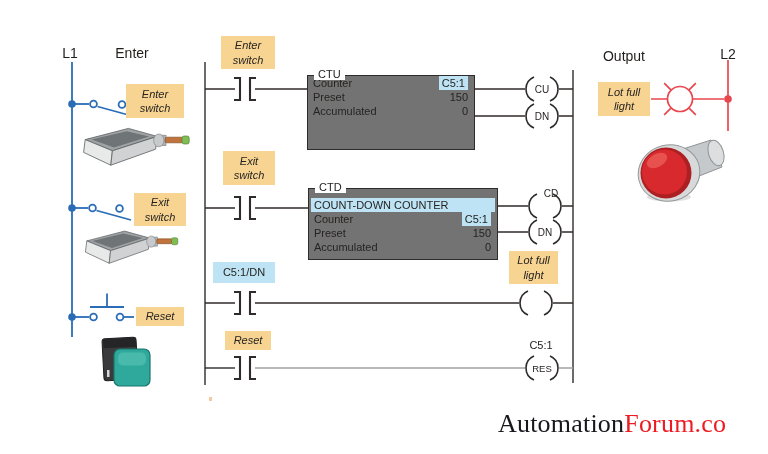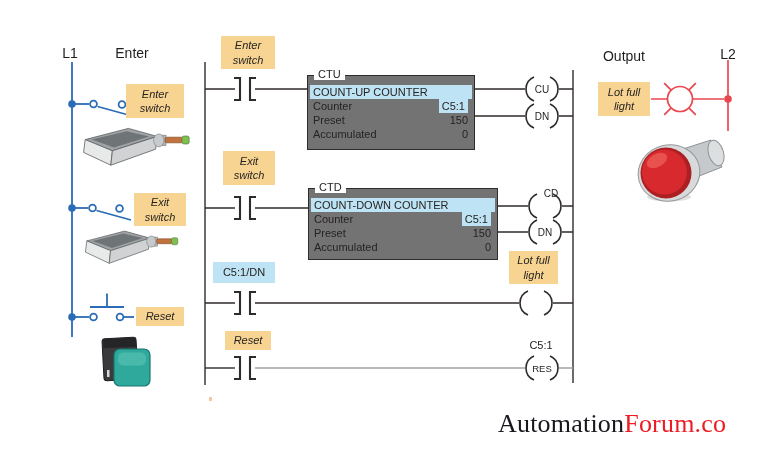--- a/index.html
+++ b/index.html
@@ -142,21 +142,20 @@
 
   <div class="lbl tan" style="left:221px;top:36px;width:54px;height:33px">Enter
 switch</div>
   <div class="lbl tan" style="left:223px;top:151px;width:52px;height:34px">Exit
 switch</div>
   <div class="lbl blu" style="left:213px;top:262px;width:62px;height:21px">C5:1/DN</div>
   <div class="lbl tan" style="left:225px;top:331px;width:46px;height:19px">Reset</div>
 
   <div class="block" style="left:307px;top:75px;width:168px;height:75px">
     <span class="tag">CTU</span>
-    <div class="bname">COUNT-UP COUNTER</div>
     <div class="brow">
       <span>Counter</span>
       <span class="val hl">C5:1</span>
     </div>
     <div class="brow">
       <span>Preset</span>
       <span class="val">150</span>
     </div>
     <div class="brow">
       <span>Accumulated</span>

